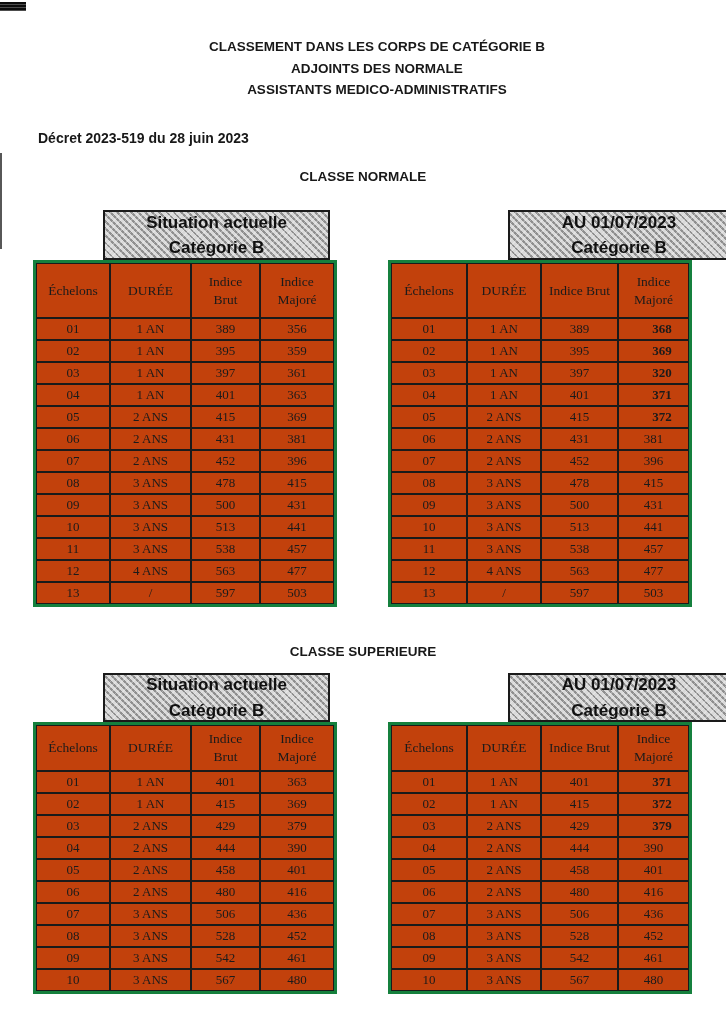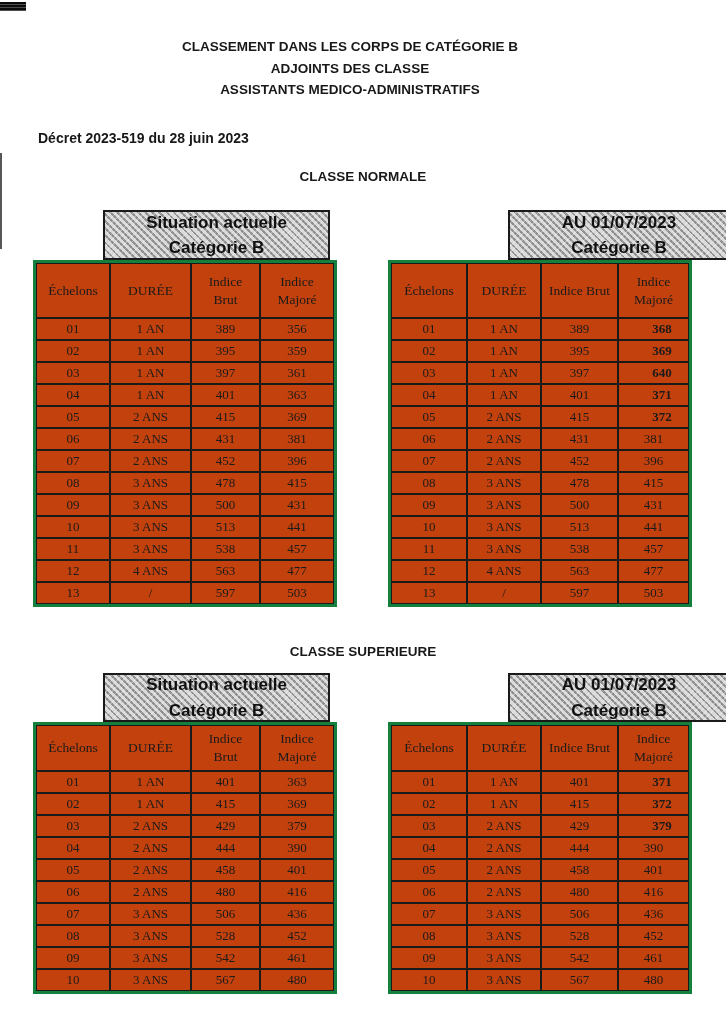--- a/index.html
+++ b/index.html
@@ -9,20 +9,21 @@
     background:#ffffff;
     font-family:"Liberation Sans", sans-serif;
     color:#1b1b1b;
     overflow:hidden;
     margin:0 auto;
   }
   .title-block {
     position:absolute; top:36px; left:0; width:700px;
     text-align:center; font-weight:bold; font-size:13.5px; line-height:21.5px;
     color:#181818;
+    padding-left:27px;
   }
   .decree {
     position:absolute; top:130px; left:38px;
     font-weight:bold; font-size:14px; color:#181818;
   }
   .section {
     position:absolute; left:0; width:726px;
     text-align:center; font-weight:bold; font-size:13.5px; color:#181818;
   }
   #section-normale { top:169px; }
@@ -81,21 +82,21 @@
 </head>
 <body>
 
 <div class="page">
 
   <div class="corner-mark"></div>
   <div class="edge-line"></div>
 
   <div class="title-block">
     <div>CLASSEMENT DANS LES CORPS DE CATÉGORIE B</div>
-    <div>ADJOINTS DES CLASSE</div>
+    <div>ADJOINTS DES NORMALE</div>
     <div>ASSISTANTS MEDICO-ADMINISTRATIFS</div>
   </div>
 
   <div class="decree">Décret 2023-519 du 28 juin 2023</div>
 
   <div class="section" id="section-normale">CLASSE NORMALE</div>
   <div class="section" id="section-superieure">CLASSE SUPERIEURE</div>
 
   <div class="tbl t-left upper" id="t1">
     <div class="banner">
@@ -179,21 +180,21 @@
         <div class="cell td">1 AN</div>
         <div class="cell td">389</div>
         <div class="cell td bold">368</div>
         <div class="cell td">02</div>
         <div class="cell td">1 AN</div>
         <div class="cell td">395</div>
         <div class="cell td bold">369</div>
         <div class="cell td">03</div>
         <div class="cell td">1 AN</div>
         <div class="cell td">397</div>
-        <div class="cell td bold">640</div>
+        <div class="cell td bold">320</div>
         <div class="cell td">04</div>
         <div class="cell td">1 AN</div>
         <div class="cell td">401</div>
         <div class="cell td bold">371</div>
         <div class="cell td">05</div>
         <div class="cell td">2 ANS</div>
         <div class="cell td">415</div>
         <div class="cell td bold">372</div>
         <div class="cell td">06</div>
         <div class="cell td">2 ANS</div>

